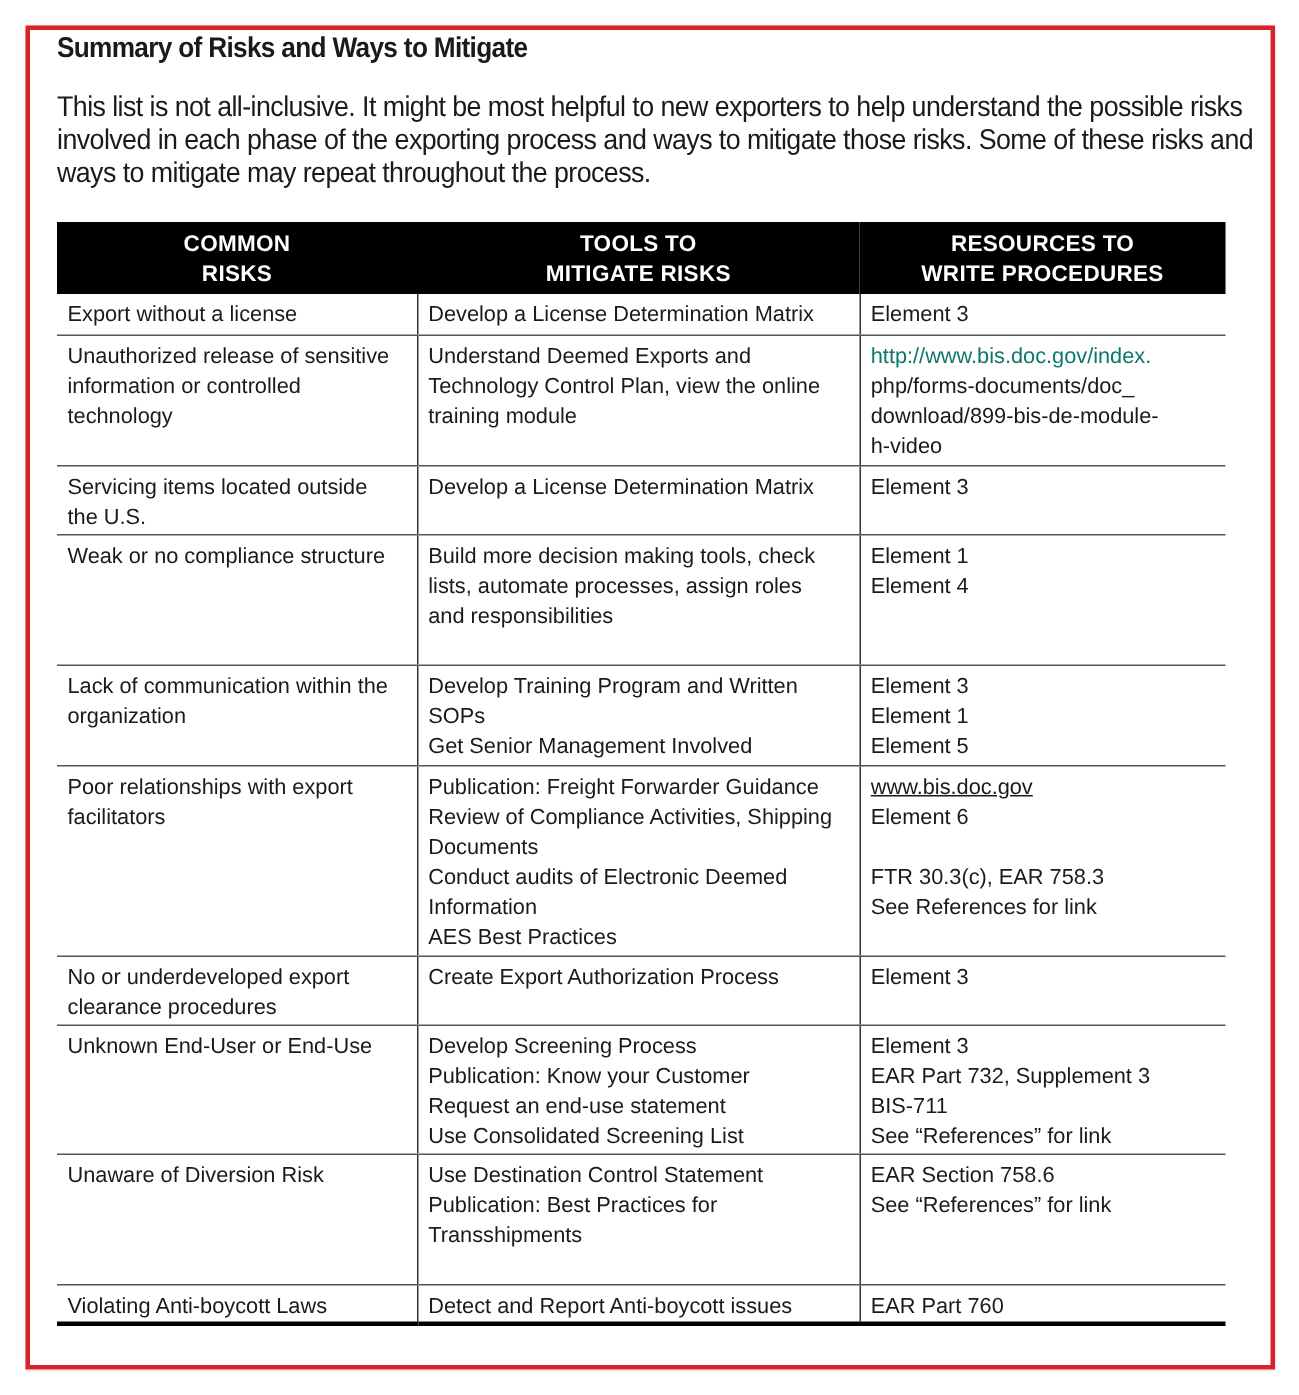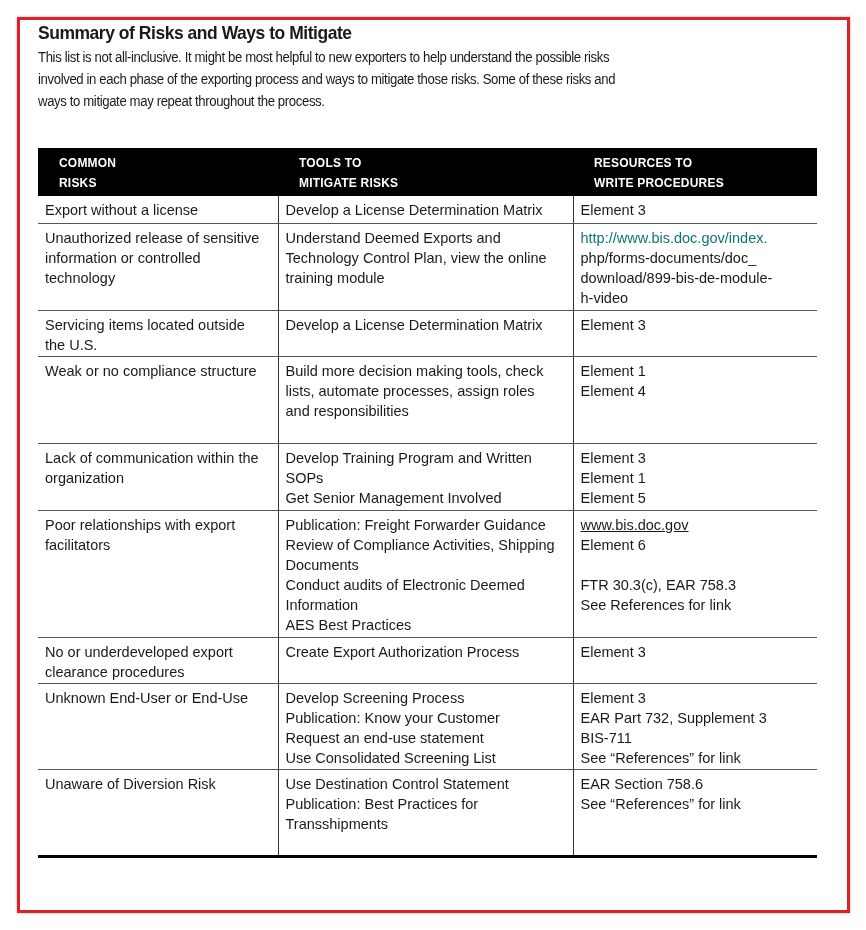--- a/index.html
+++ b/index.html
@@ -2,28 +2,28 @@
 <html><head>
 <meta charset="utf-8">
 <style>
   html, body { margin: 0; padding: 0; background: #ffffff; }
   body { width: 866px; height: 930px; position: relative; overflow: hidden;
          font-family: "Liberation Sans", "DejaVu Sans", sans-serif; color: #1a1a1a; }
   .frame { position: absolute; left: 17px; top: 17px; width: 827px; height: 890px;
            border: 3px solid #d9232a; box-shadow: 0 0 2px rgba(217,35,42,0.5); }
   .title { position: absolute; left: 38px; top: 22px; font-size: 19px; font-weight: bold;
            letter-spacing: -0.5px; transform: scaleX(0.92); transform-origin: left top; white-space: nowrap; }
-  .intro { position: absolute; left: 38px; top: 46px; width: 800px; font-size: 14px; line-height: 22px;
+  .intro { position: absolute; left: 38px; top: 61px; width: 800px; font-size: 19px; line-height: 22px;
            letter-spacing: -0.4px; }
   .intro .ln { display: block; white-space: nowrap; transform: scaleX(0.94); transform-origin: left top; }
   table { position: absolute; left: 38px; top: 148px; width: 779px; border-collapse: collapse;
           table-layout: fixed; font-size: 14.5px; }
   col.c1 { width: 240px; } col.c2 { width: 295px; } col.c3 { width: 244px; }
-  thead th { background: #000; color: #fff; text-align: left; font-weight: bold; font-size: 12px;
-             line-height: 20px; padding: 5px 7px 3px 21px; vertical-align: top; letter-spacing: 0.2px; }
+  thead th { background: #000; color: #fff; text-align: center; font-weight: bold; font-size: 15px;
+             line-height: 20px; padding: 5px 7px 3px 7px; vertical-align: top; letter-spacing: 0.2px; }
   thead th span { display: block; }
   tbody td { vertical-align: top; padding: 4px 7px 0 7px; line-height: 20px;
              border-bottom: 1.5px solid #555; }
   tbody td + td { border-left: 1.5px solid #333; }
   tbody tr:last-child td { border-bottom: 3px solid #000; }
   td .ln { display: block; white-space: nowrap; }
   .blank { height: 20px; }
   a.link { color: #1a1a1a; text-decoration: underline; }
 </style>
 </head>
@@ -192,14 +192,25 @@
           <span class="ln">Use Destination Control Statement</span>
           <span class="ln">Publication:  Best Practices for</span>
           <span class="ln">Transshipments</span>
           <span class="ln blank"></span>
         </td>
         <td>
           <span class="ln">EAR Section 758.6</span>
           <span class="ln">See “References” for link</span>
         </td>
       </tr>
+      <tr style="height: 26px;">
+        <td>
+          <span class="ln">Violating Anti-boycott Laws</span>
+        </td>
+        <td>
+          <span class="ln">Detect and Report Anti-boycott issues</span>
+        </td>
+        <td>
+          <span class="ln">EAR Part 760</span>
+        </td>
+      </tr>
     </tbody>
 </table>
 
 </body></html>

